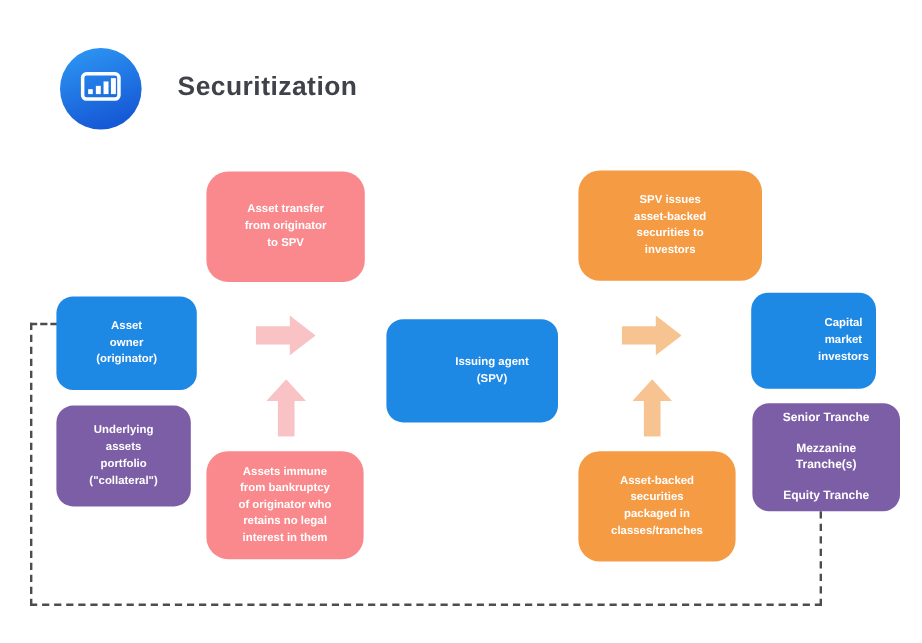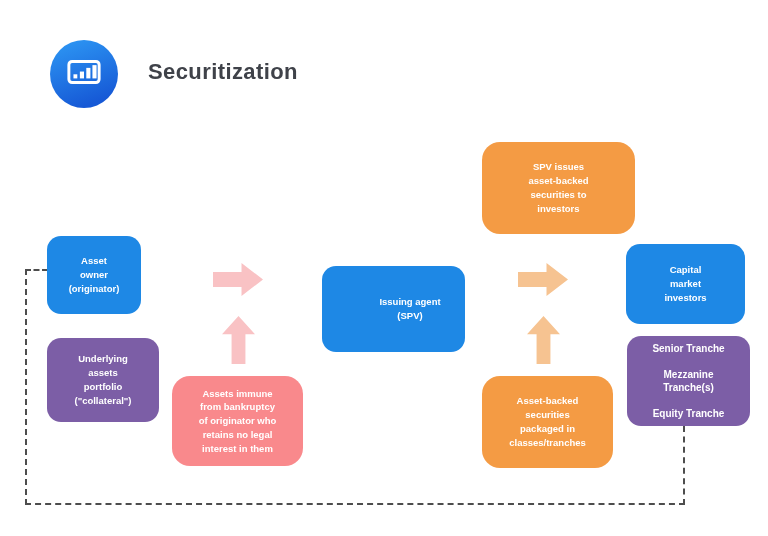--- a/index.html
+++ b/index.html
@@ -35,27 +35,27 @@
     font-size: 9.5px; line-height: 1.45;
     padding: 6px;
   }
   .node-label { white-space: pre-line; }
   .blue   { background: #1E88E5; border-radius: 14px; }
   .pink   { background: #F9898C; border-radius: 18px; }
   .orange { background: #F49B44; border-radius: 18px; }
   .purple { background: #7C5EA6; border-radius: 14px; }
 
   #node-asset-transfer  { left: 172px; top: 143px; width: 132px; height: 92px; }
-  #node-asset-owner     { left: 47px;  top: 236px; width: 94px; height: 78px; justify-content: center; }
+  #node-asset-owner     { left: 47px;  top: 247px; width: 117px; height: 78px; justify-content: center; }
   #node-underlying      { left: 47px;  top: 338px; width: 112px; height: 84px; }
   #node-assets-immune   { left: 172px; top: 376px; width: 131px; height: 90px; }
   #node-issuing-agent   { left: 322px; top: 266px; width: 143px; height: 86px; padding-left: 39px; }
   #node-spv-issues      { left: 482px; top: 142px; width: 153px; height: 92px; }
   #node-abs-packaged    { left: 482px; top: 376px; width: 131px; height: 92px; }
-  #node-capital-market  { left: 626px; top: 244px; width: 119px; height: 80px; }
+  #node-capital-market  { left: 626px; top: 244px; width: 104px; height: 80px; justify-content: flex-end; }
   #node-tranches        { left: 627px; top: 336px; width: 123px; height: 90px;
                           font-size: 10px; line-height: 1.3; border-radius: 14px; }
 
   
   .arrow { position: absolute; }
   .arrow-right {
     width: 50px; height: 33px;
     clip-path: polygon(0 27%, 57% 27%, 57% 0, 100% 50%, 57% 100%, 57% 73%, 0 73%);
   }
   .arrow-up {
@@ -92,20 +92,25 @@
       </svg>
     </span>
   </div>
   <div class="page-title">Securitization</div>
 
   <div class="conn" id="conn-top-left"></div>
   <div class="conn" id="conn-left-vert"></div>
   <div class="conn" id="conn-bottom"></div>
   <div class="conn" id="conn-right-vert"></div>
 
+  <div class="node pink" id="node-asset-transfer">
+    <span class="node-label">Asset transfer
+from originator
+to SPV</span>
+  </div>
 
   <div class="node blue" id="node-asset-owner">
     <span class="node-label">Asset
 owner
 (originator)</span>
   </div>
 
   <div class="node pink" id="node-assets-immune">
     <span class="node-label">Assets immune
 from bankruptcy

